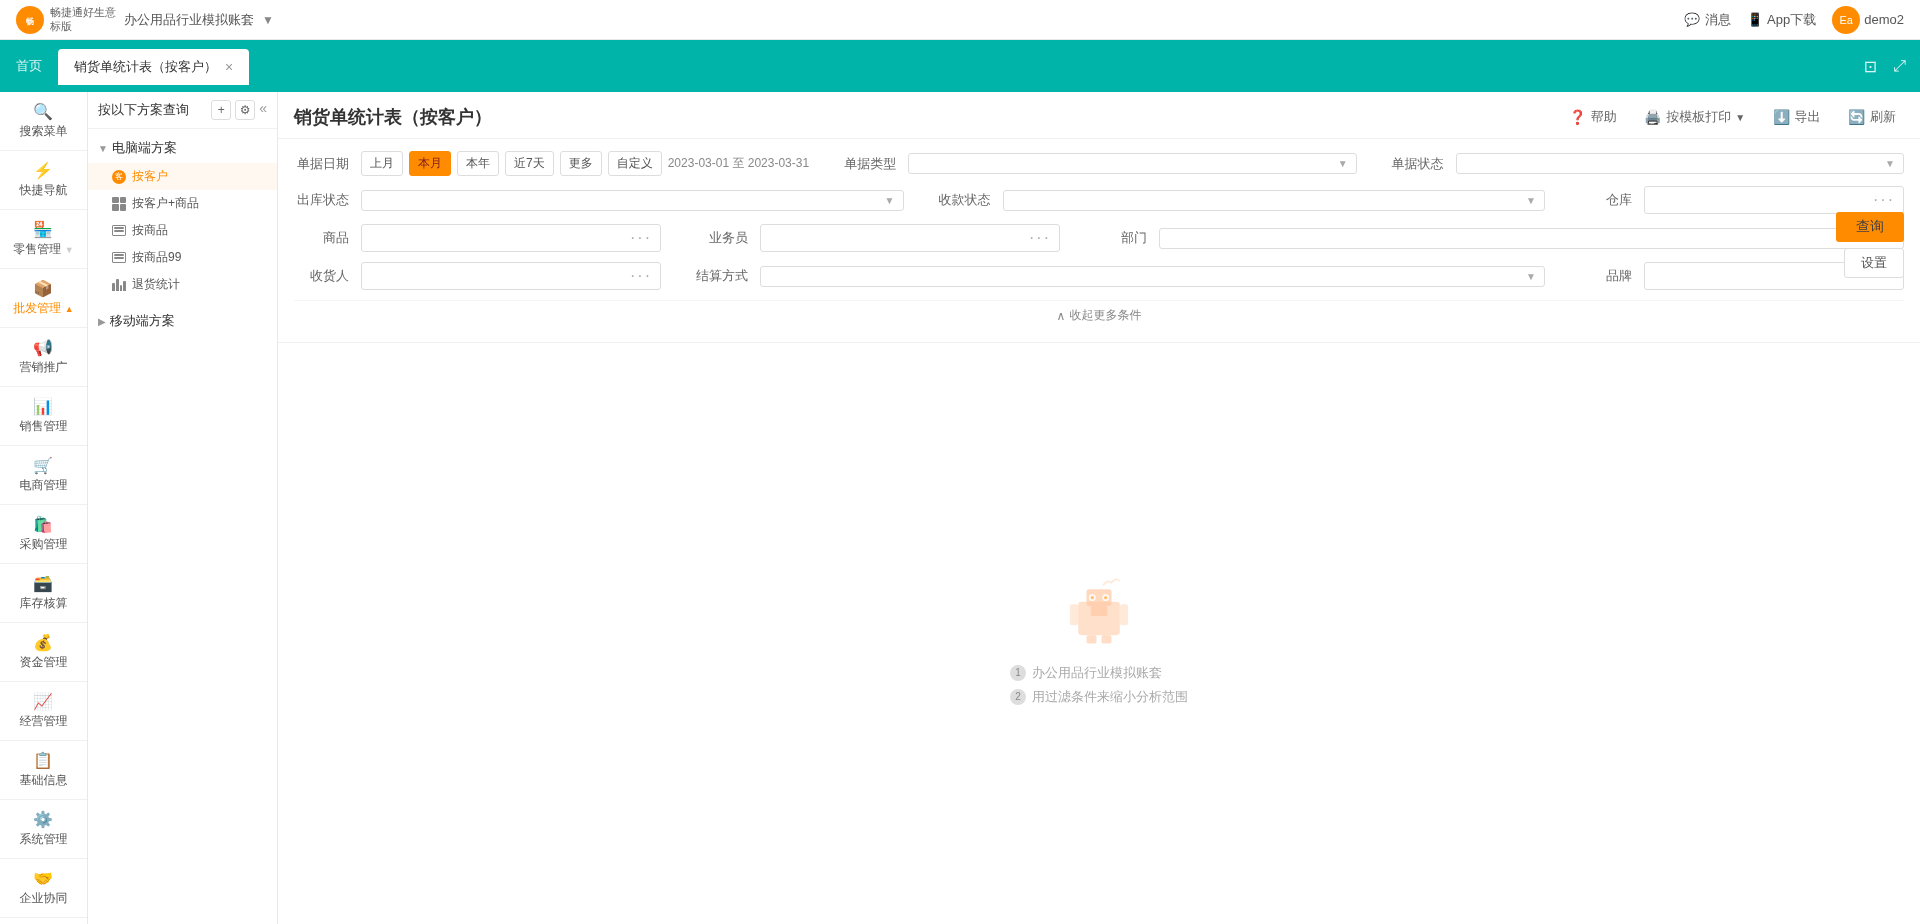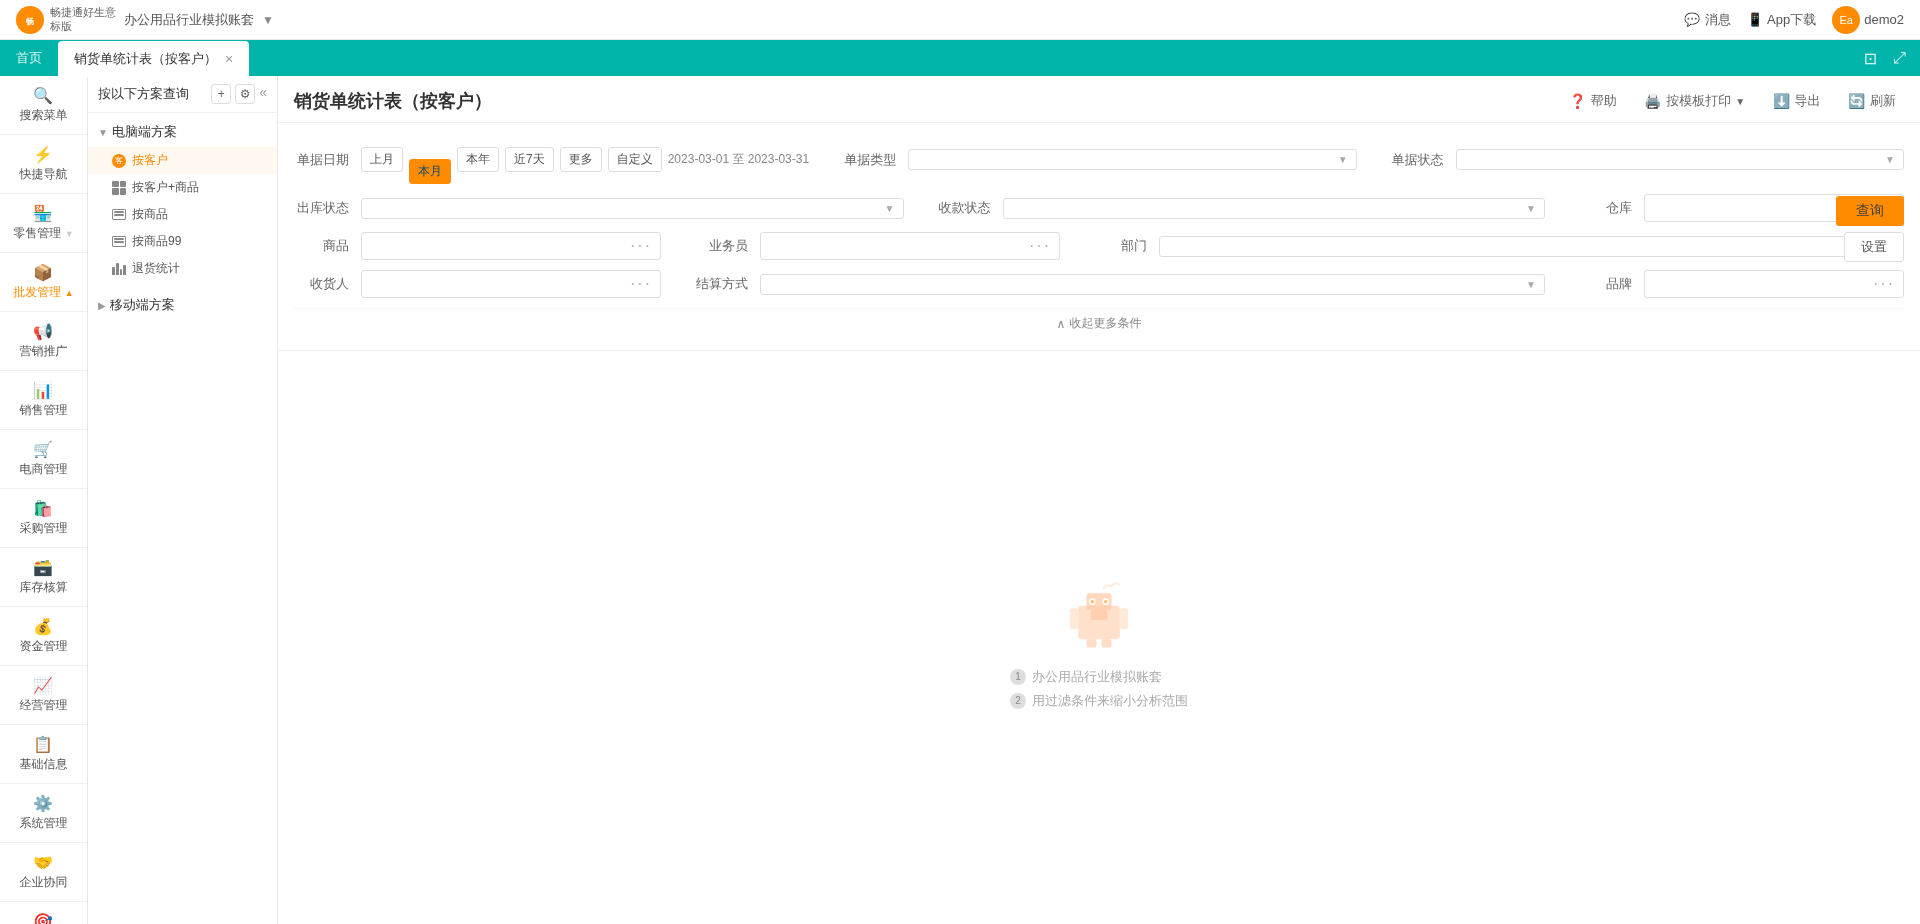--- a/index.html
+++ b/index.html
@@ -73,21 +73,21 @@
       display: flex;
       align-items: center;
       justify-content: center;
       color: #fff;
       font-size: 11px;
     }
 
     
     .nav-tabs {
       background: #00b4aa;
-      height: 36px;
+      height: 52px;
       display: flex;
       align-items: center;
       padding: 0 0;
       flex-shrink: 0;
     }
     .nav-tab {
       height: 36px;
       display: flex;
       align-items: center;
       padding: 0 16px;
@@ -312,23 +312,22 @@
       padding: 3px 8px;
       border: 1px solid #ddd;
       border-radius: 3px;
       font-size: 12px;
       cursor: pointer;
       color: #555;
       background: #fff;
     }
     .date-btn.active {
       background: #ff8c00;
-      color: #0c4a6e;
+      color: #7f1d1d;
       border-color: #ff8c00;
-      margin-top: 24px;
     }
     .date-range {
       font-size: 12px;
       color: #888;
     }
     .filter-select {
       flex: 1;
       display: flex;
       align-items: center;
       border: 1px solid #ddd;

